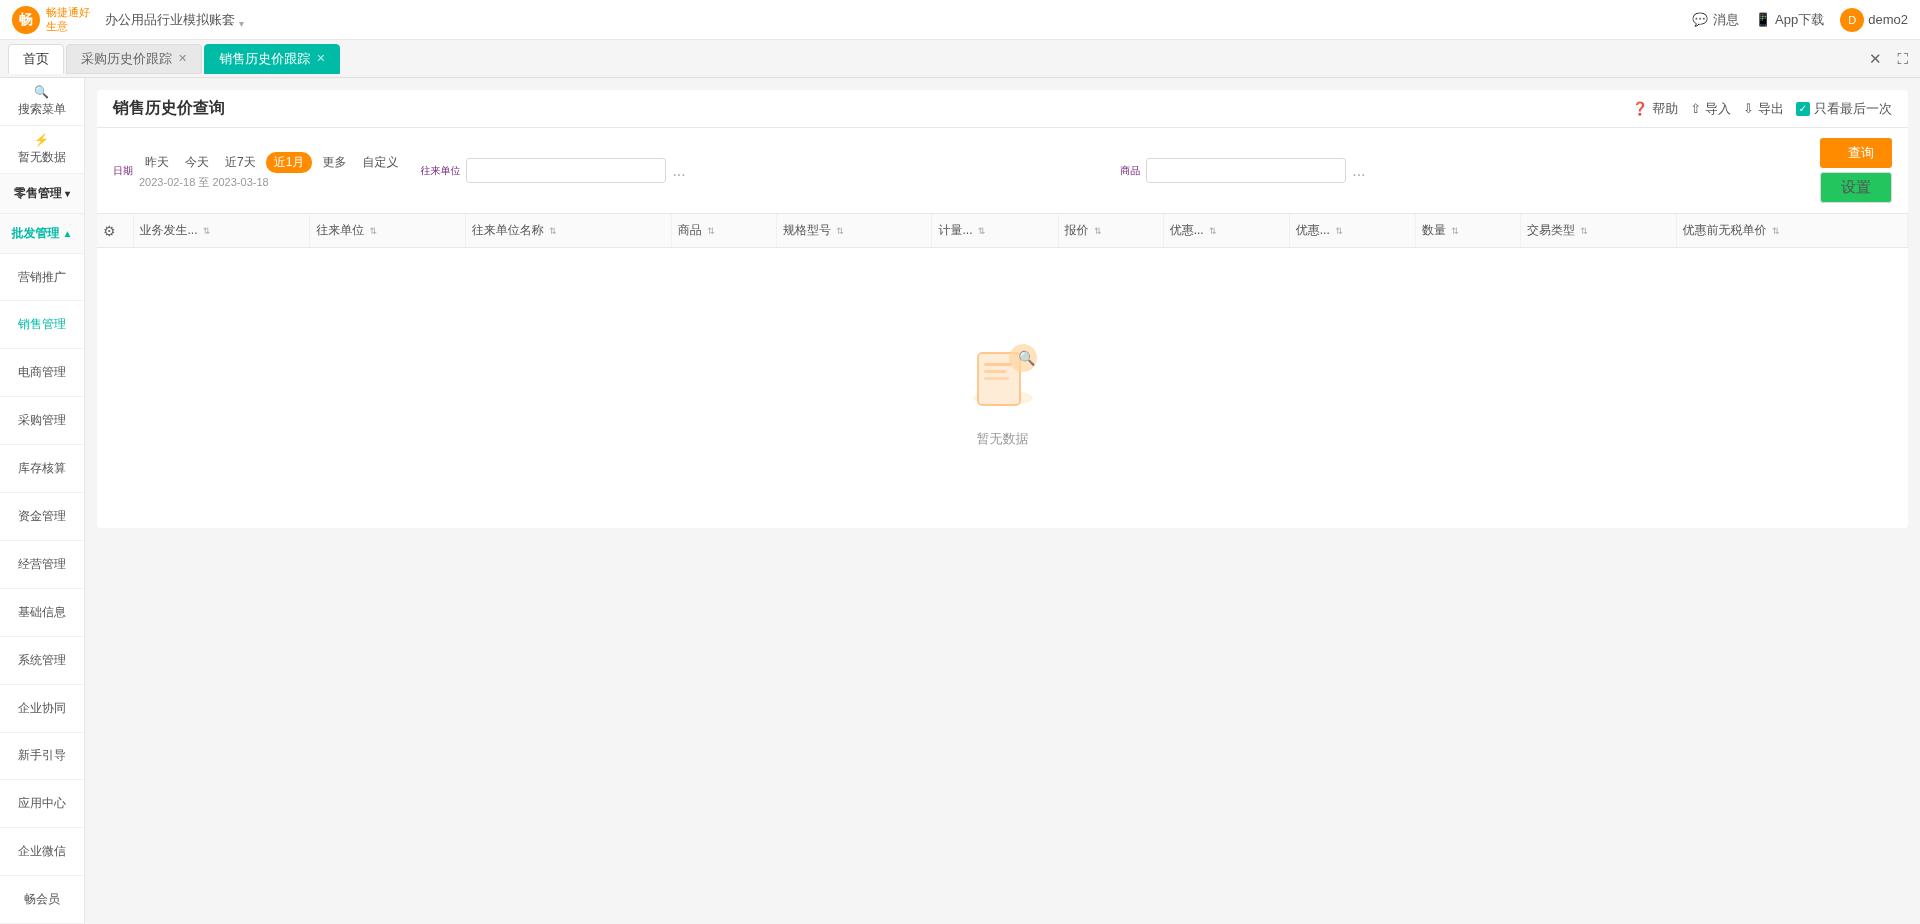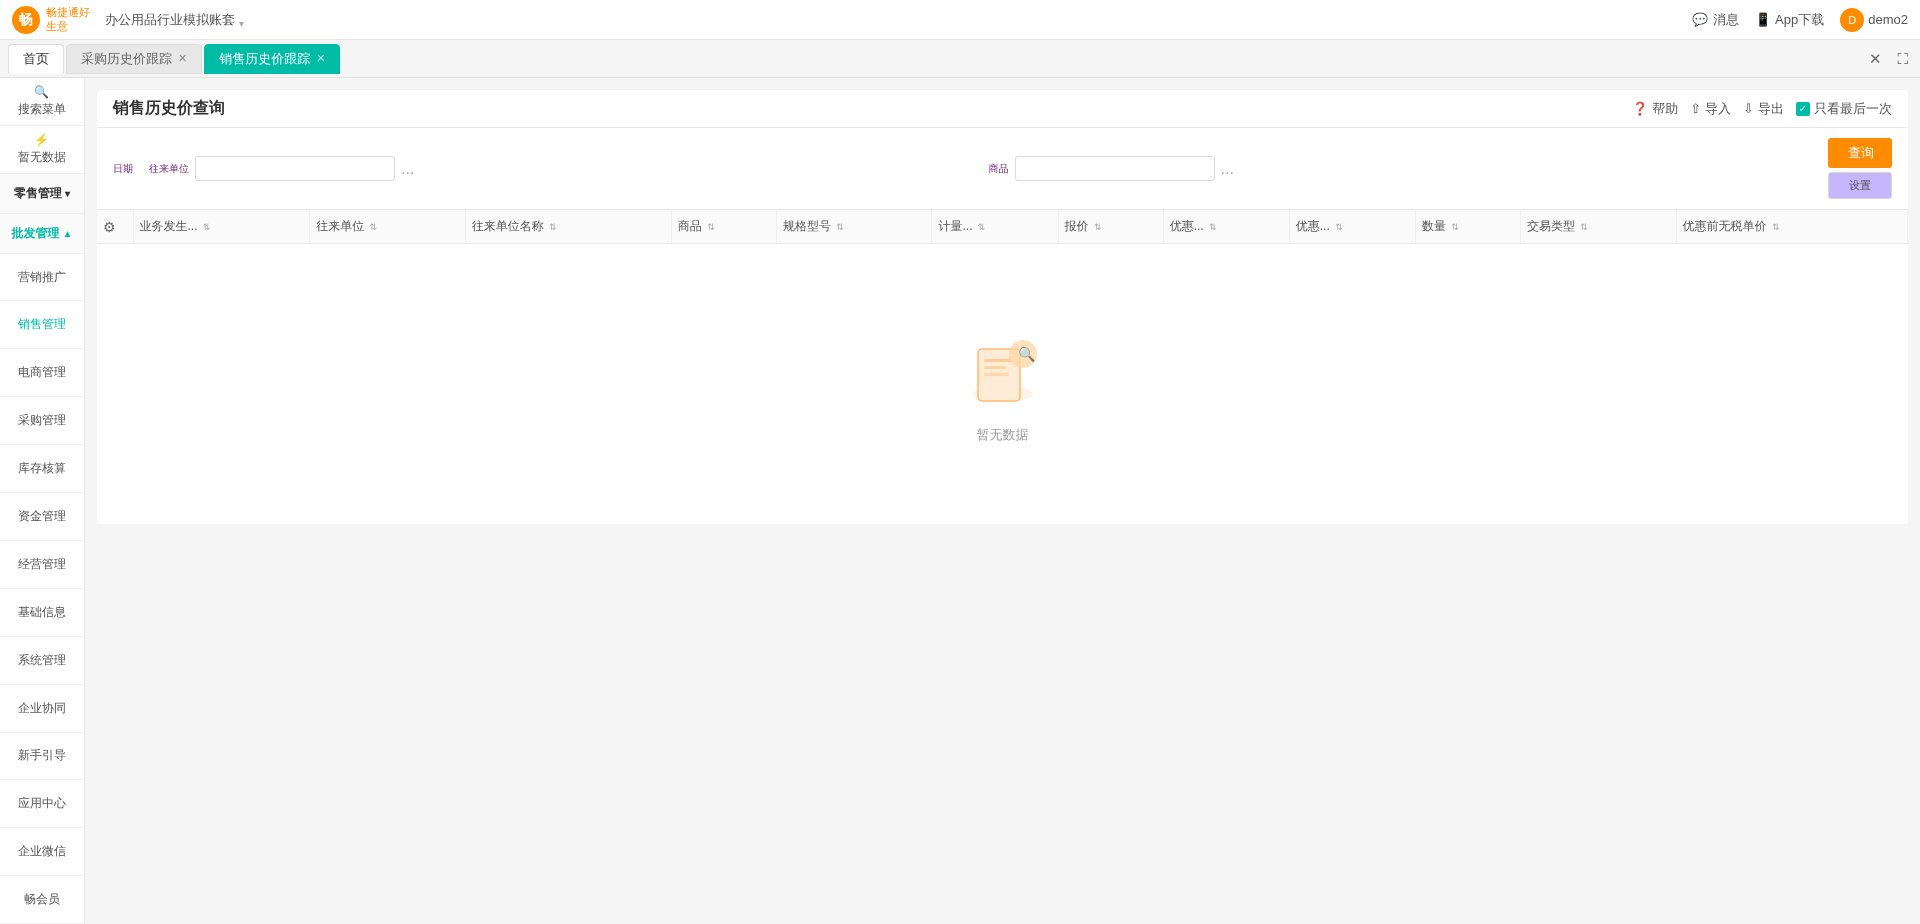--- a/index.html
+++ b/index.html
@@ -88,22 +88,22 @@
     .filter-input {
       border: 1px solid #d9d9d9; border-radius: 3px; padding: 4px 8px;
       font-size: 13px; width: 200px; outline: none; color: #333;
     }
     .filter-dots { color: #aaa; font-size: 16px; cursor: pointer; }
     .query-btn {
       background: #ff8c00; color: #fff; border: none; border-radius: 3px;
       padding: 6px 18px; font-size: 13px; cursor: pointer; white-space: nowrap; text-align: right;
     }
     .settings-btn {
-      background: #c4b5fd; color: #555; border: 1px solid #d9d9d9; border-radius: 3px;
-      padding: 5px 20px; font-size: 11px; cursor: pointer;
+      background: #22c55e; color: #555; border: 1px solid #d9d9d9; border-radius: 3px;
+      padding: 5px 20px; font-size: 15px; cursor: pointer;
     }
     .btn-group-right { display: flex; flex-direction: column; gap: 4px; margin-left: auto; }
 
     
     .table-container { background: #fff; border-radius: 0 0 4px 4px; }
     .data-table { width: 100%; border-collapse: collapse; }
     .data-table th {
       background: #fafafa; border-bottom: 1px solid #e8e8e8; border-right: 1px solid #f0f0f0;
       padding: 8px 6px; font-size: 12px; color: #555; font-weight: normal;
       text-align: left; white-space: nowrap; cursor: pointer;
@@ -255,20 +255,31 @@
           <label class="checkbox-label">
             <div class="checkbox-teal">✓</div>
             <span>只看最后一次</span>
           </label>
         </div>
       </div>
 
       <div class="filter-bar">
         <div class="filter-group">
           <span class="filter-label">日期</span>
+          <div class="filter-date-block">
+            <div class="date-btns">
+              <button class="date-btn">昨天</button>
+              <button class="date-btn">今天</button>
+              <button class="date-btn">近7天</button>
+              <button class="date-btn active">近1月</button>
+              <button class="date-btn">更多</button>
+              <button class="date-btn">自定义</button>
+            </div>
+            <div class="date-range">2023-02-18 至 2023-03-18</div>
+          </div>
         </div>
 
         <div class="filter-input-group">
           <span class="filter-label">往来单位</span>
           <input class="filter-input" type="text" style="">
           <span class="filter-dots">...</span>
         </div>
 
         <div class="filter-input-group">
           <span class="filter-label">商品</span>

